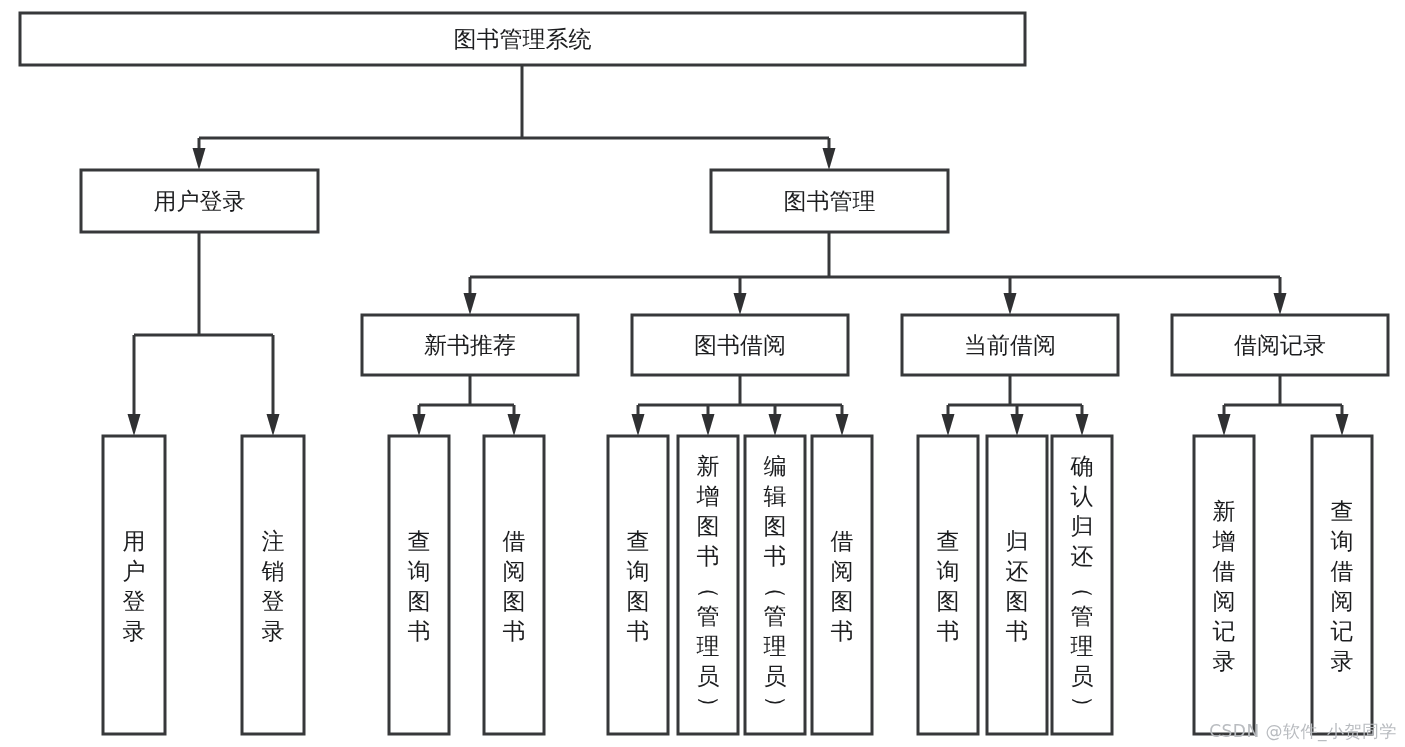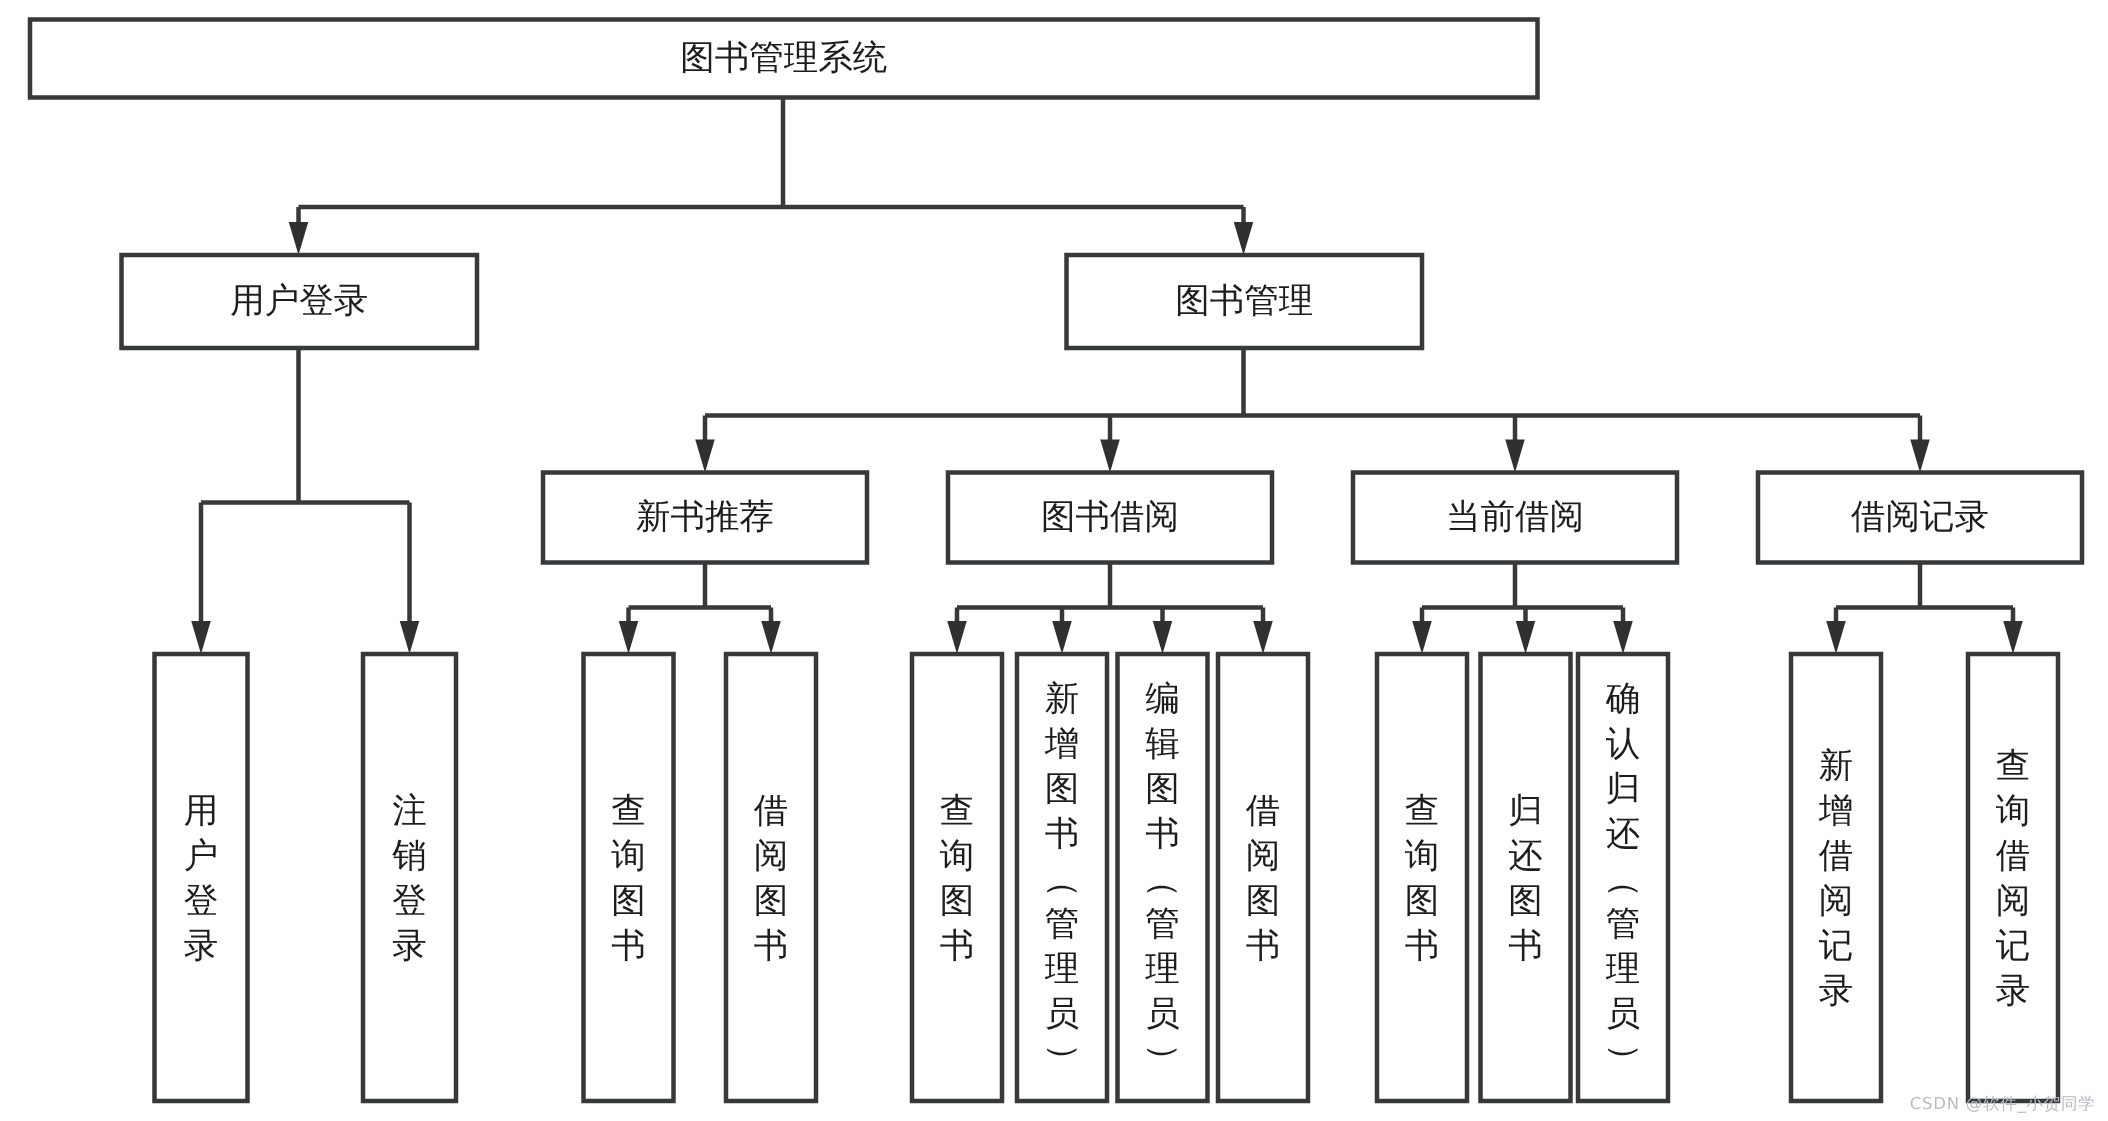--- a/index.html
+++ b/index.html
@@ -44,21 +44,21 @@
     font-size: 23px;
     fill: #1c1d1f;
     text-anchor: middle;
     dominant-baseline: middle;
   }
   .watermark {
     position: absolute;
     right: 8px;
     bottom: 4px;
     font-family: "DejaVu Sans", "Liberation Sans", sans-serif;
-    font-size: 11px;
+    font-size: 17px;
     color: #b9bcc0;
     letter-spacing: 0.5px;
     white-space: nowrap;
     pointer-events: none;
   }
 </style>
 </head>
 <body>
 
 <div id="diagram-root">

